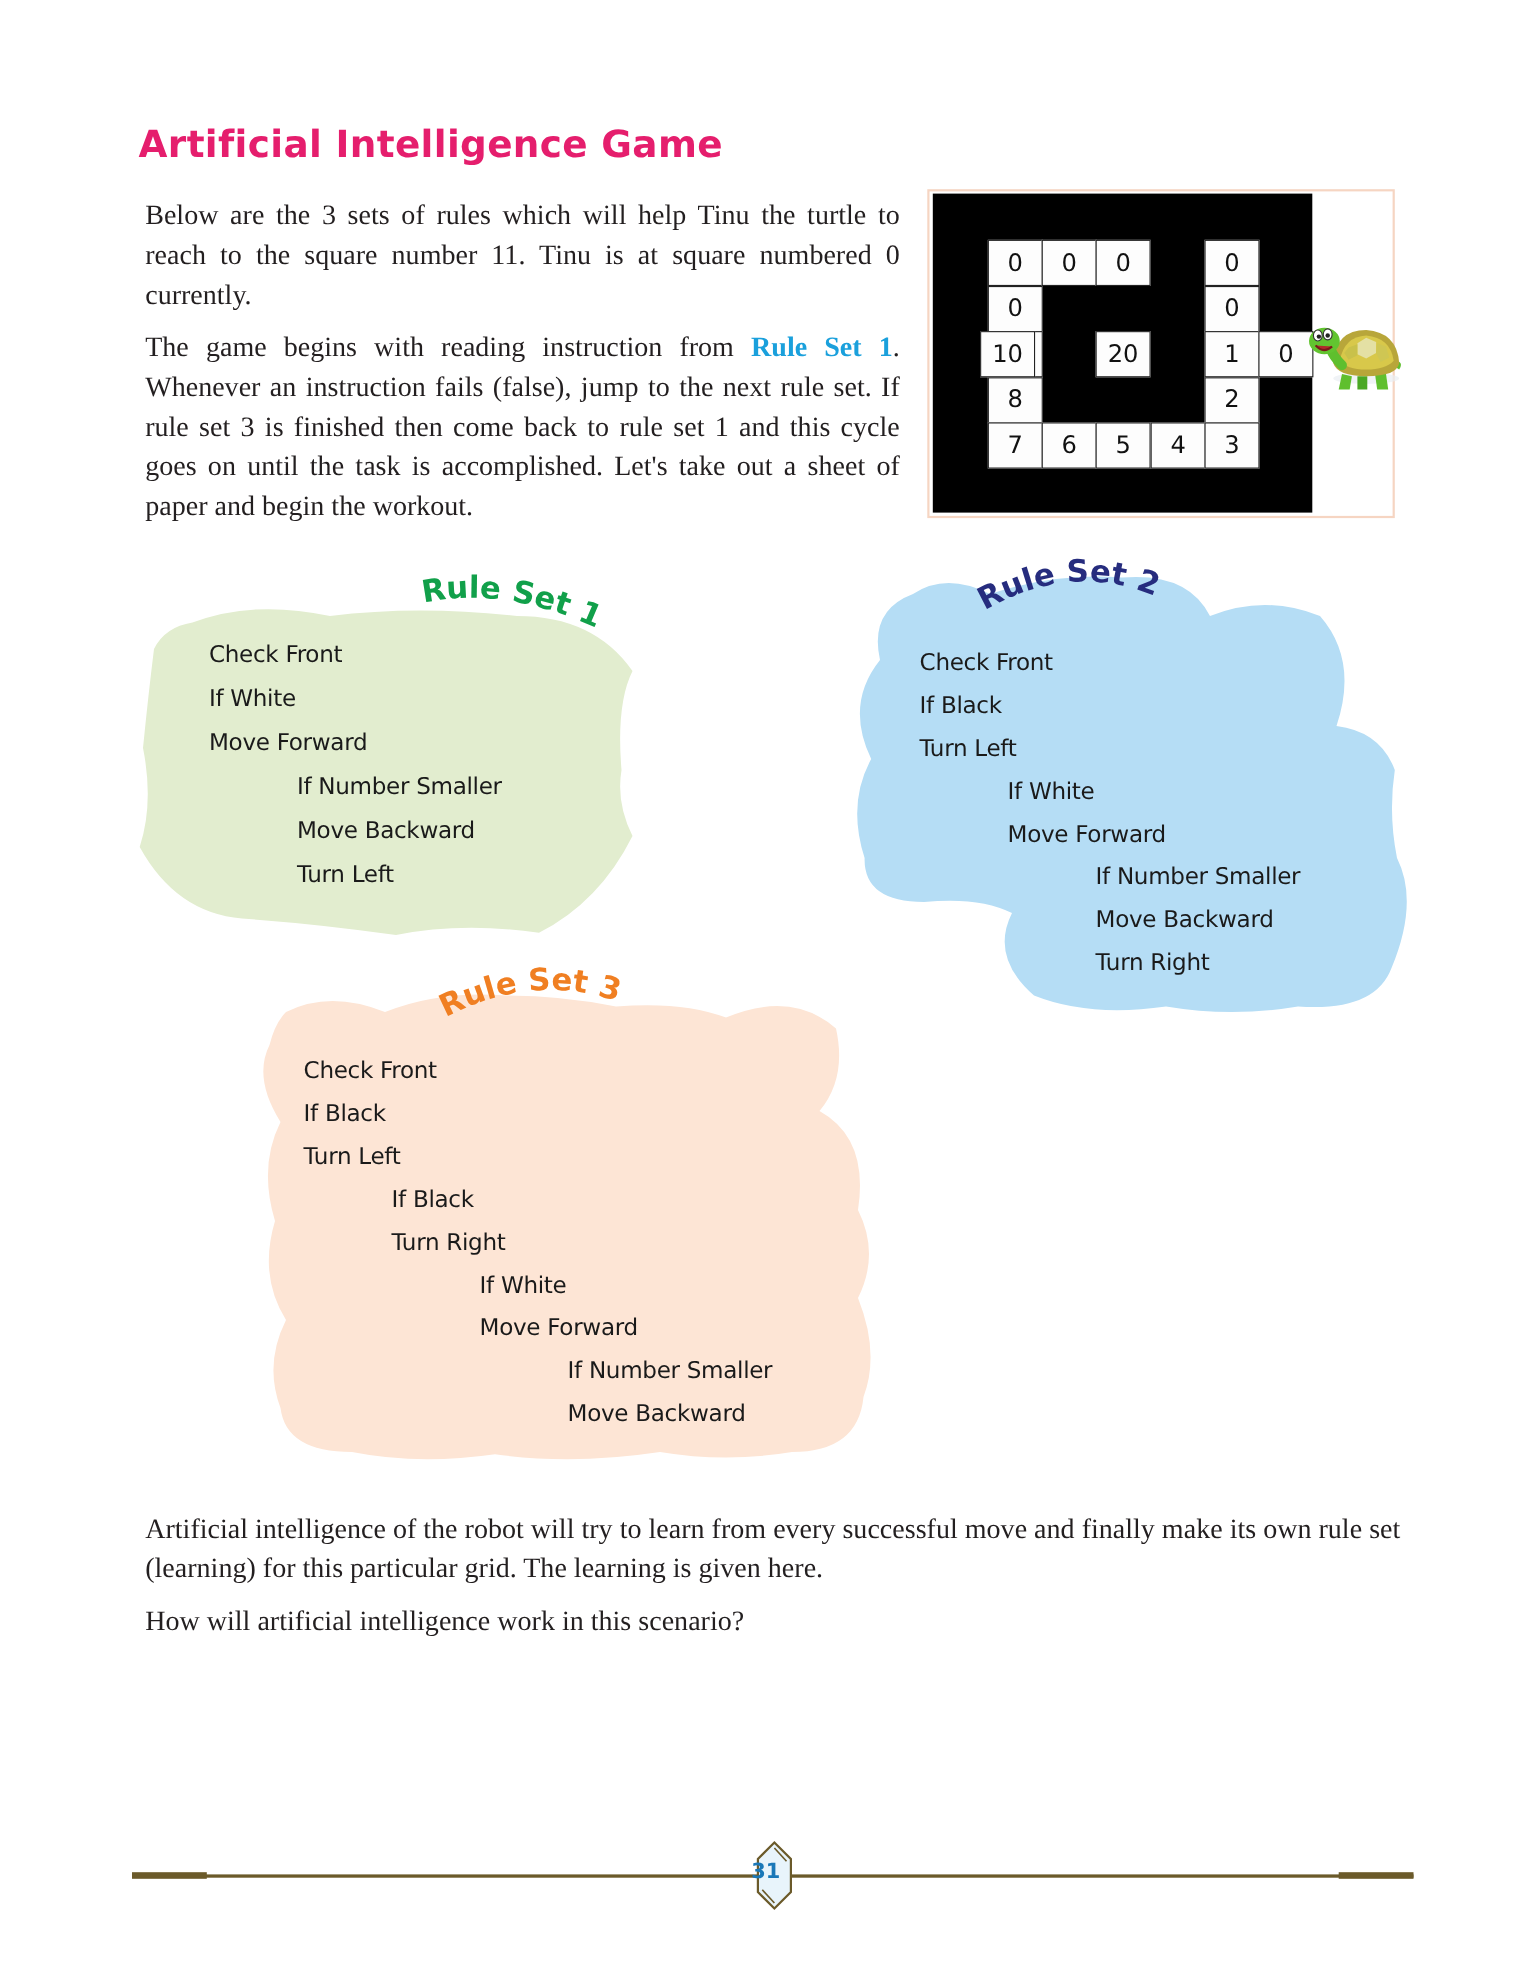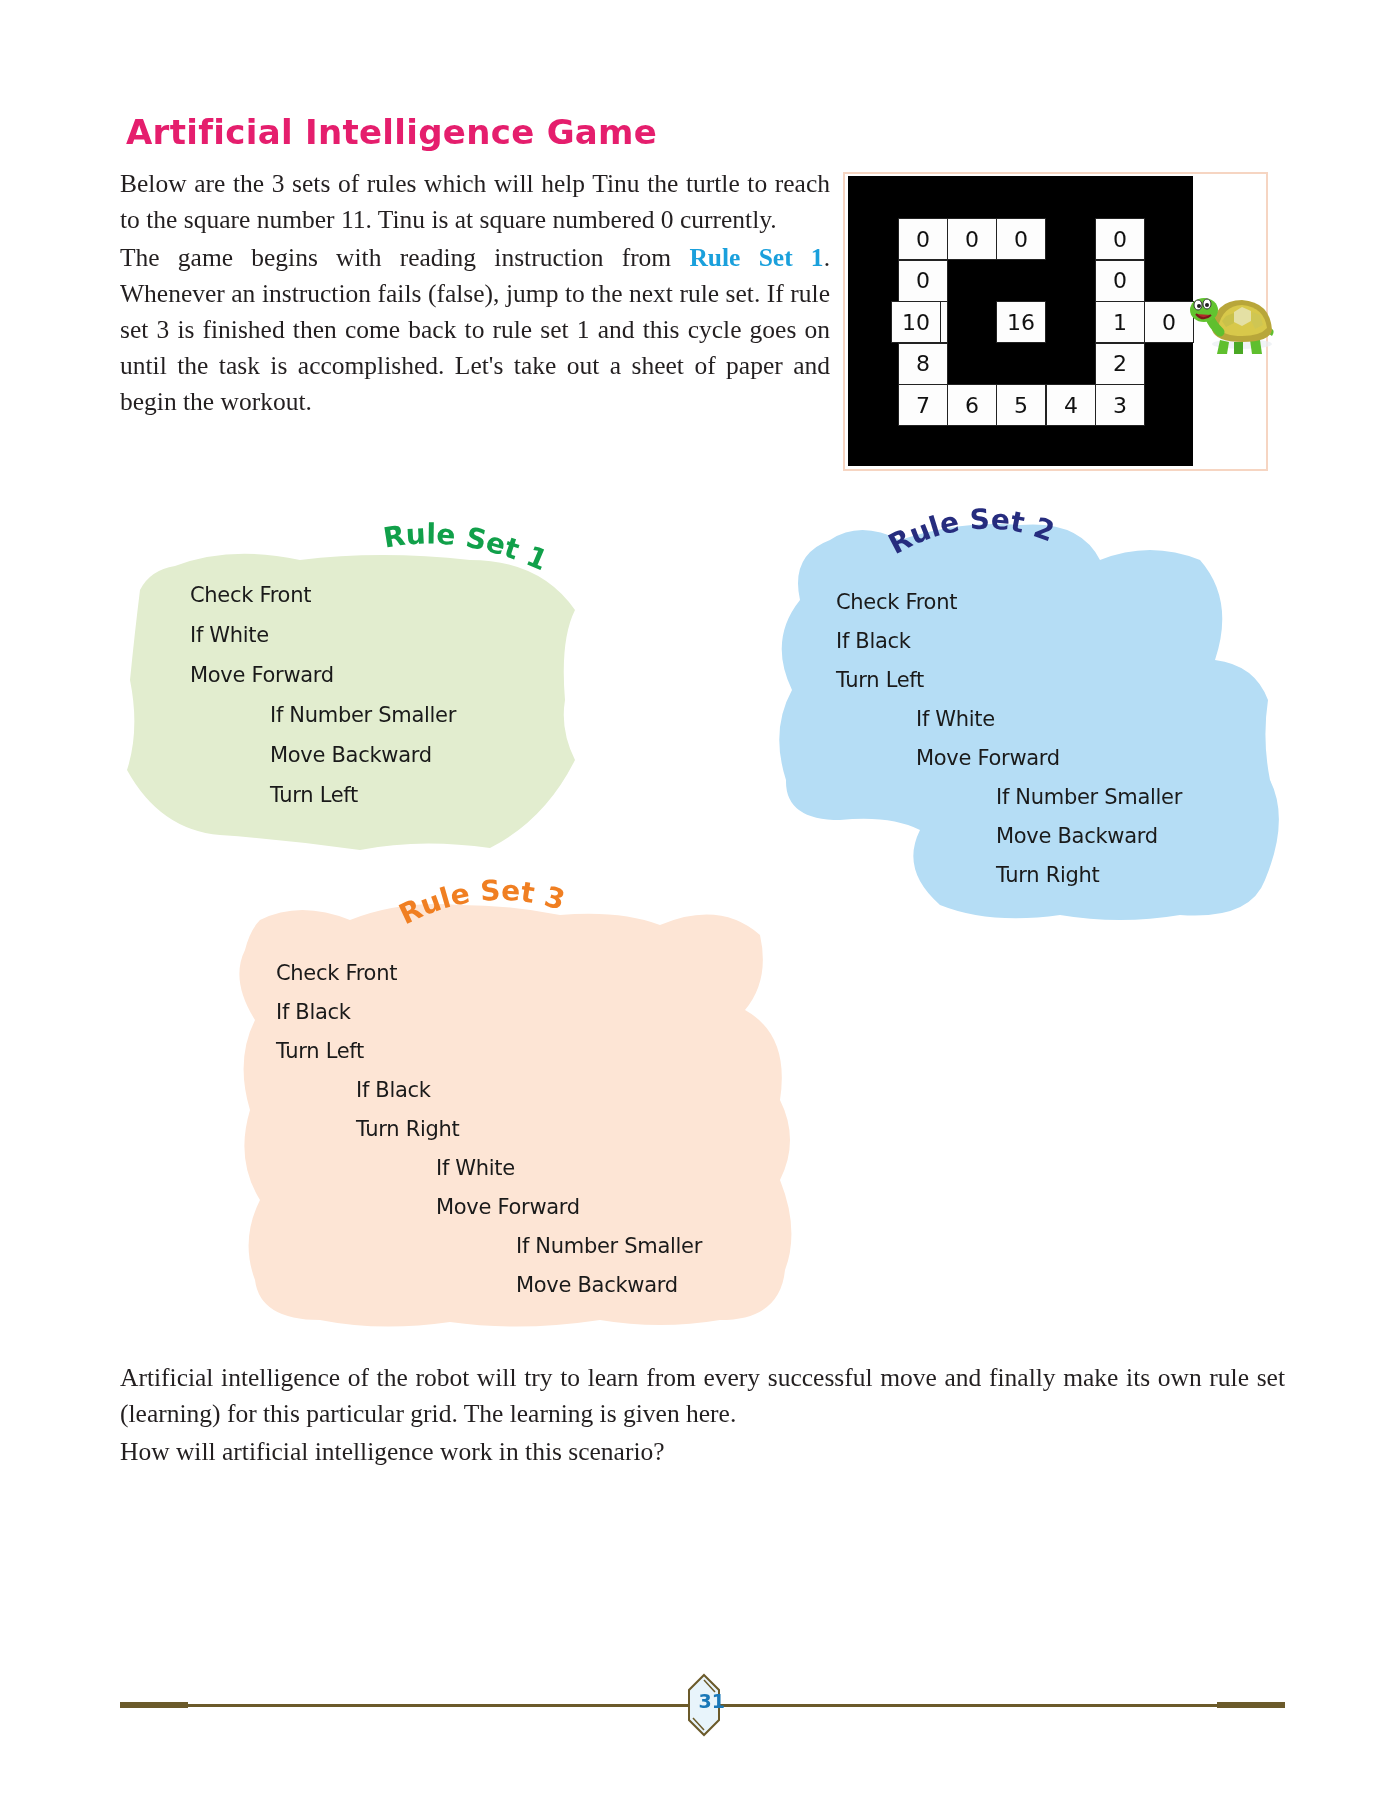--- a/index.html
+++ b/index.html
@@ -10,21 +10,21 @@
     font-family: "DejaVu Sans", sans-serif; font-weight: bold;
     font-size: 34px; color: #e51e6d; letter-spacing: 0.3px;
     white-space: nowrap;
   }
   .body-text {
     font-family: "Liberation Serif", "DejaVu Serif", serif;
     font-size: 25.5px; line-height: 36px; color: #231f20;
     text-align: justify;
   }
   .intro { left: 120px; top: 166px; width: 710px; }
-  .intro p, .outro p { margin: 0; }
+  .intro p, .outro p { margin: 12px; }
   .intro p + p, .outro p + p { margin-top: 2px; }
   .link-blue { color: #1aa0dc; font-weight: bold; }
   .outro { left: 120px; top: 1360px; width: 1165px; }
 
   
   .grid-frame { left: 843px; top: 172px; width: 425px; height: 299px;
     border: 2px solid #f6d5c2; box-sizing: border-box; background: #fff; }
   .grid-black { left: 848px; top: 176px; width: 345px; height: 290px; background: #000; }
   .cell { position: absolute; width: 48px; height: 40px; background: #fdfdfd;
     border: 1px solid #222; box-sizing: content-box;
@@ -55,21 +55,21 @@
 <div class="abs grid-black"></div>
 <div id="cells">
     <div class="cell" style="left: 898px; top: 218px;">0</div>
     <div class="cell" style="left: 947px; top: 218px;">0</div>
     <div class="cell" style="left: 996px; top: 218px;">0</div>
     <div class="cell" style="left: 1095px; top: 218px;">0</div>
     <div class="cell" style="left: 898px; top: 259.5px;">0</div>
     <div class="cell" style="left: 1095px; top: 259.5px;">0</div>
     <div class="cell" style="left: 898px; top: 301px;">9</div>
     <div class="cell" style="left: 891px; top: 301px;">10</div>
-    <div class="cell" style="left: 996px; top: 301px;">16</div>
+    <div class="cell" style="left: 996px; top: 301px;">20</div>
     <div class="cell" style="left: 1095px; top: 301px;">1</div>
     <div class="cell" style="left: 1144px; top: 301px;">0</div>
     <div class="cell" style="left: 898px; top: 342.5px;">8</div>
     <div class="cell" style="left: 1095px; top: 342.5px;">2</div>
     <div class="cell" style="left: 898px; top: 384px;">7</div>
     <div class="cell" style="left: 947px; top: 384px;">6</div>
     <div class="cell" style="left: 996px; top: 384px;">5</div>
     <div class="cell" style="left: 1046px; top: 384px;">4</div>
     <div class="cell" style="left: 1095px; top: 384px;">3</div>
   </div>
@@ -140,13 +140,13 @@
 </div>
 
 <div class="abs footer-line"></div>
 <div class="abs footer-end" style="left:120px"></div>
 <div class="abs footer-end" style="left:1217px"></div>
 <svg class="abs" style="left:683px;top:1672px" width="42" height="66" viewBox="0 0 42 66">
   <path d="M21 3 L36 18 L36 48 L21 63 L6 48 L6 18 Z" fill="#e8f4fb" stroke="#6b5a2a" stroke-width="2"></path>
   <path d="M21 8 L32 20" stroke="#6b5a2a" stroke-width="1.5" fill="none"></path>
   <path d="M21 58 L10 46" stroke="#6b5a2a" stroke-width="1.5" fill="none"></path>
 </svg>
-<div class="abs" style="left:683px;top:1690px;width:42px;text-align:right;font-family:'DejaVu Sans',sans-serif;font-weight:bold;font-size:19px;color:#1a78b8;">31</div>
+<div class="abs" style="left:683px;top:1690px;width:42px;text-align:left;font-family:'DejaVu Sans',sans-serif;font-weight:bold;font-size:19px;color:#1a78b8;">31</div>
 
 </body></html>

